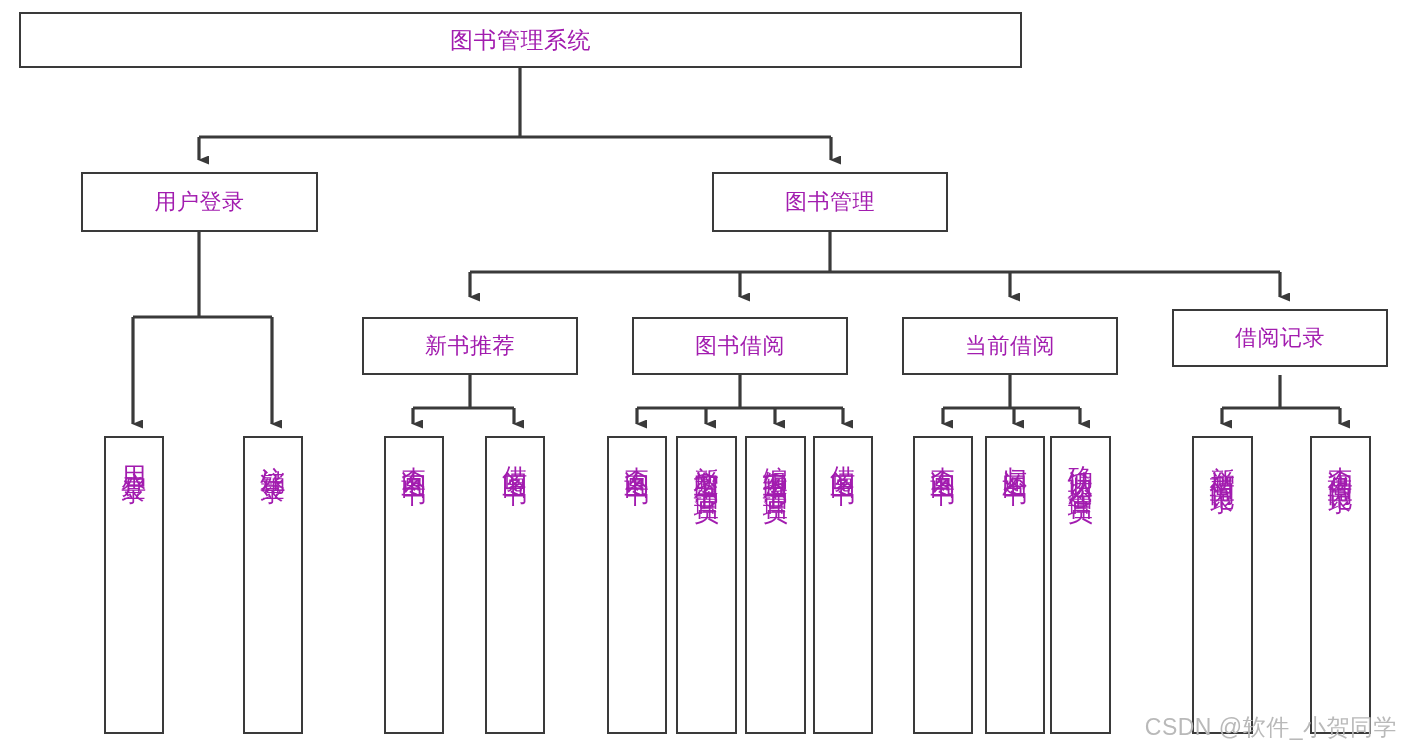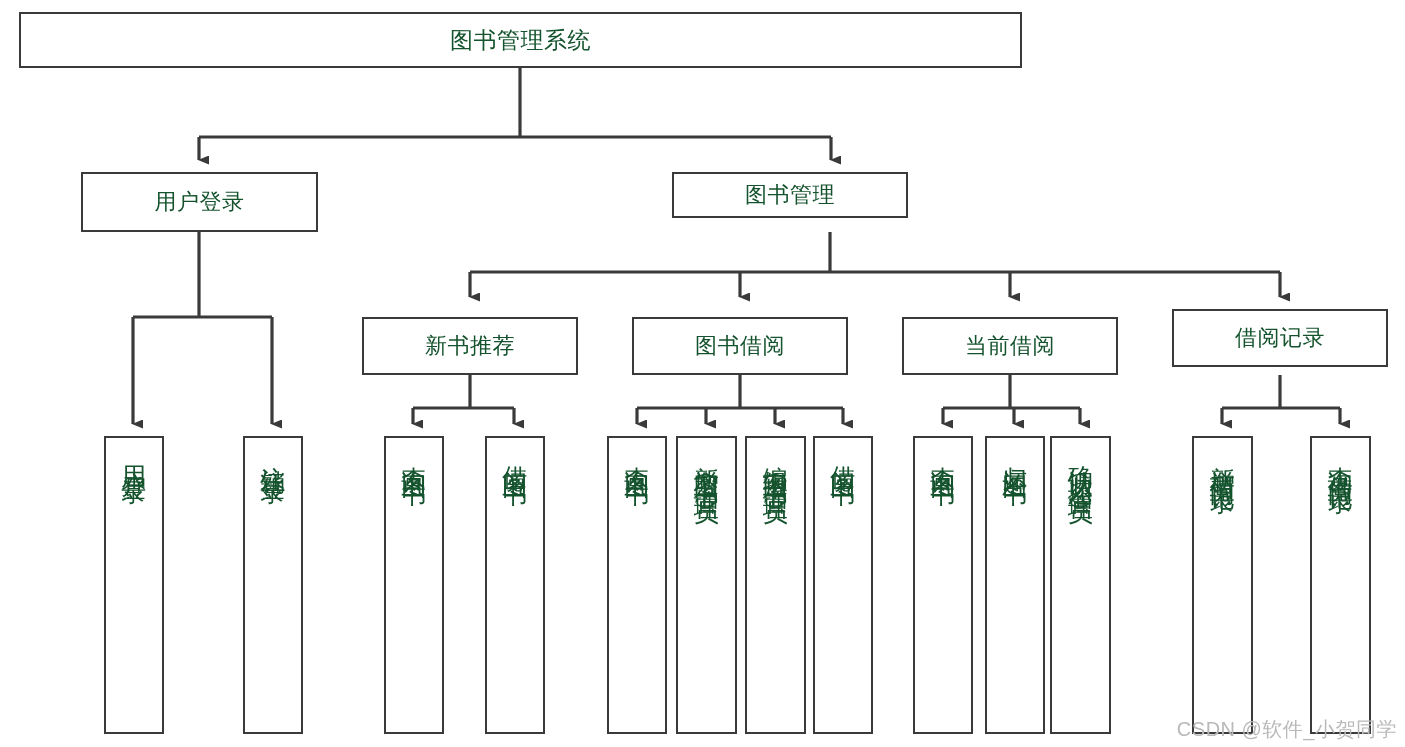--- a/index.html
+++ b/index.html
@@ -26,21 +26,21 @@
     pointer-events: none;
   }
   .node {
     position: absolute;
     box-sizing: border-box;
     border: 2.5px solid #3a3a3a;
     background: #ffffff;
     display: flex;
     align-items: center;
     justify-content: center;
-    color: #14532d;
+    color: #a21caf;
   }
   .node .lbl {
     display: block;
     text-align: center;
     line-height: 1.0;
   }
   
   .node.horiz .lbl {
     font-size: 22px;
     letter-spacing: 0.5px;
@@ -60,21 +60,21 @@
     font-size: 25px;
     line-height: 1.05;
     letter-spacing: 5px;
     white-space: nowrap;
     height: auto;
   }
   .watermark {
     position: absolute;
     right: 8px;
     bottom: 4px;
-    font-size: 20px;
+    font-size: 23px;
     color: #b9b9b9;
     letter-spacing: 0.5px;
     white-space: nowrap;
     user-select: none;
   }
 </style>
 </head>
 <body>
 
 <div id="canvas">
@@ -129,21 +129,21 @@
     </g>
   </svg>
 
   <div class="node horiz root" style="left:19px; top:12px; width:1003px; height:56px;">
     <span class="lbl">图书管理系统</span>
   </div>
 
   <div class="node horiz" style="left:81px; top:172px; width:237px; height:60px;">
     <span class="lbl">用户登录</span>
   </div>
-  <div class="node horiz" style="left:672px; top:172px; width:236px; height:46px;align-items:center;">
+  <div class="node horiz" style="left:712px; top:172px; width:236px; height:60px;align-items:center;">
     <span class="lbl">图书管理</span>
   </div>
 
   <div class="node horiz" style="left:362px; top:317px; width:216px; height:58px;">
     <span class="lbl">新书推荐</span>
   </div>
   <div class="node horiz" style="left:902px; top:317px; width:216px; height:58px;">
     <span class="lbl">当前借阅</span>
   </div>
   <div class="node horiz" style="left:632px; top:317px; width:216px; height:58px;">

